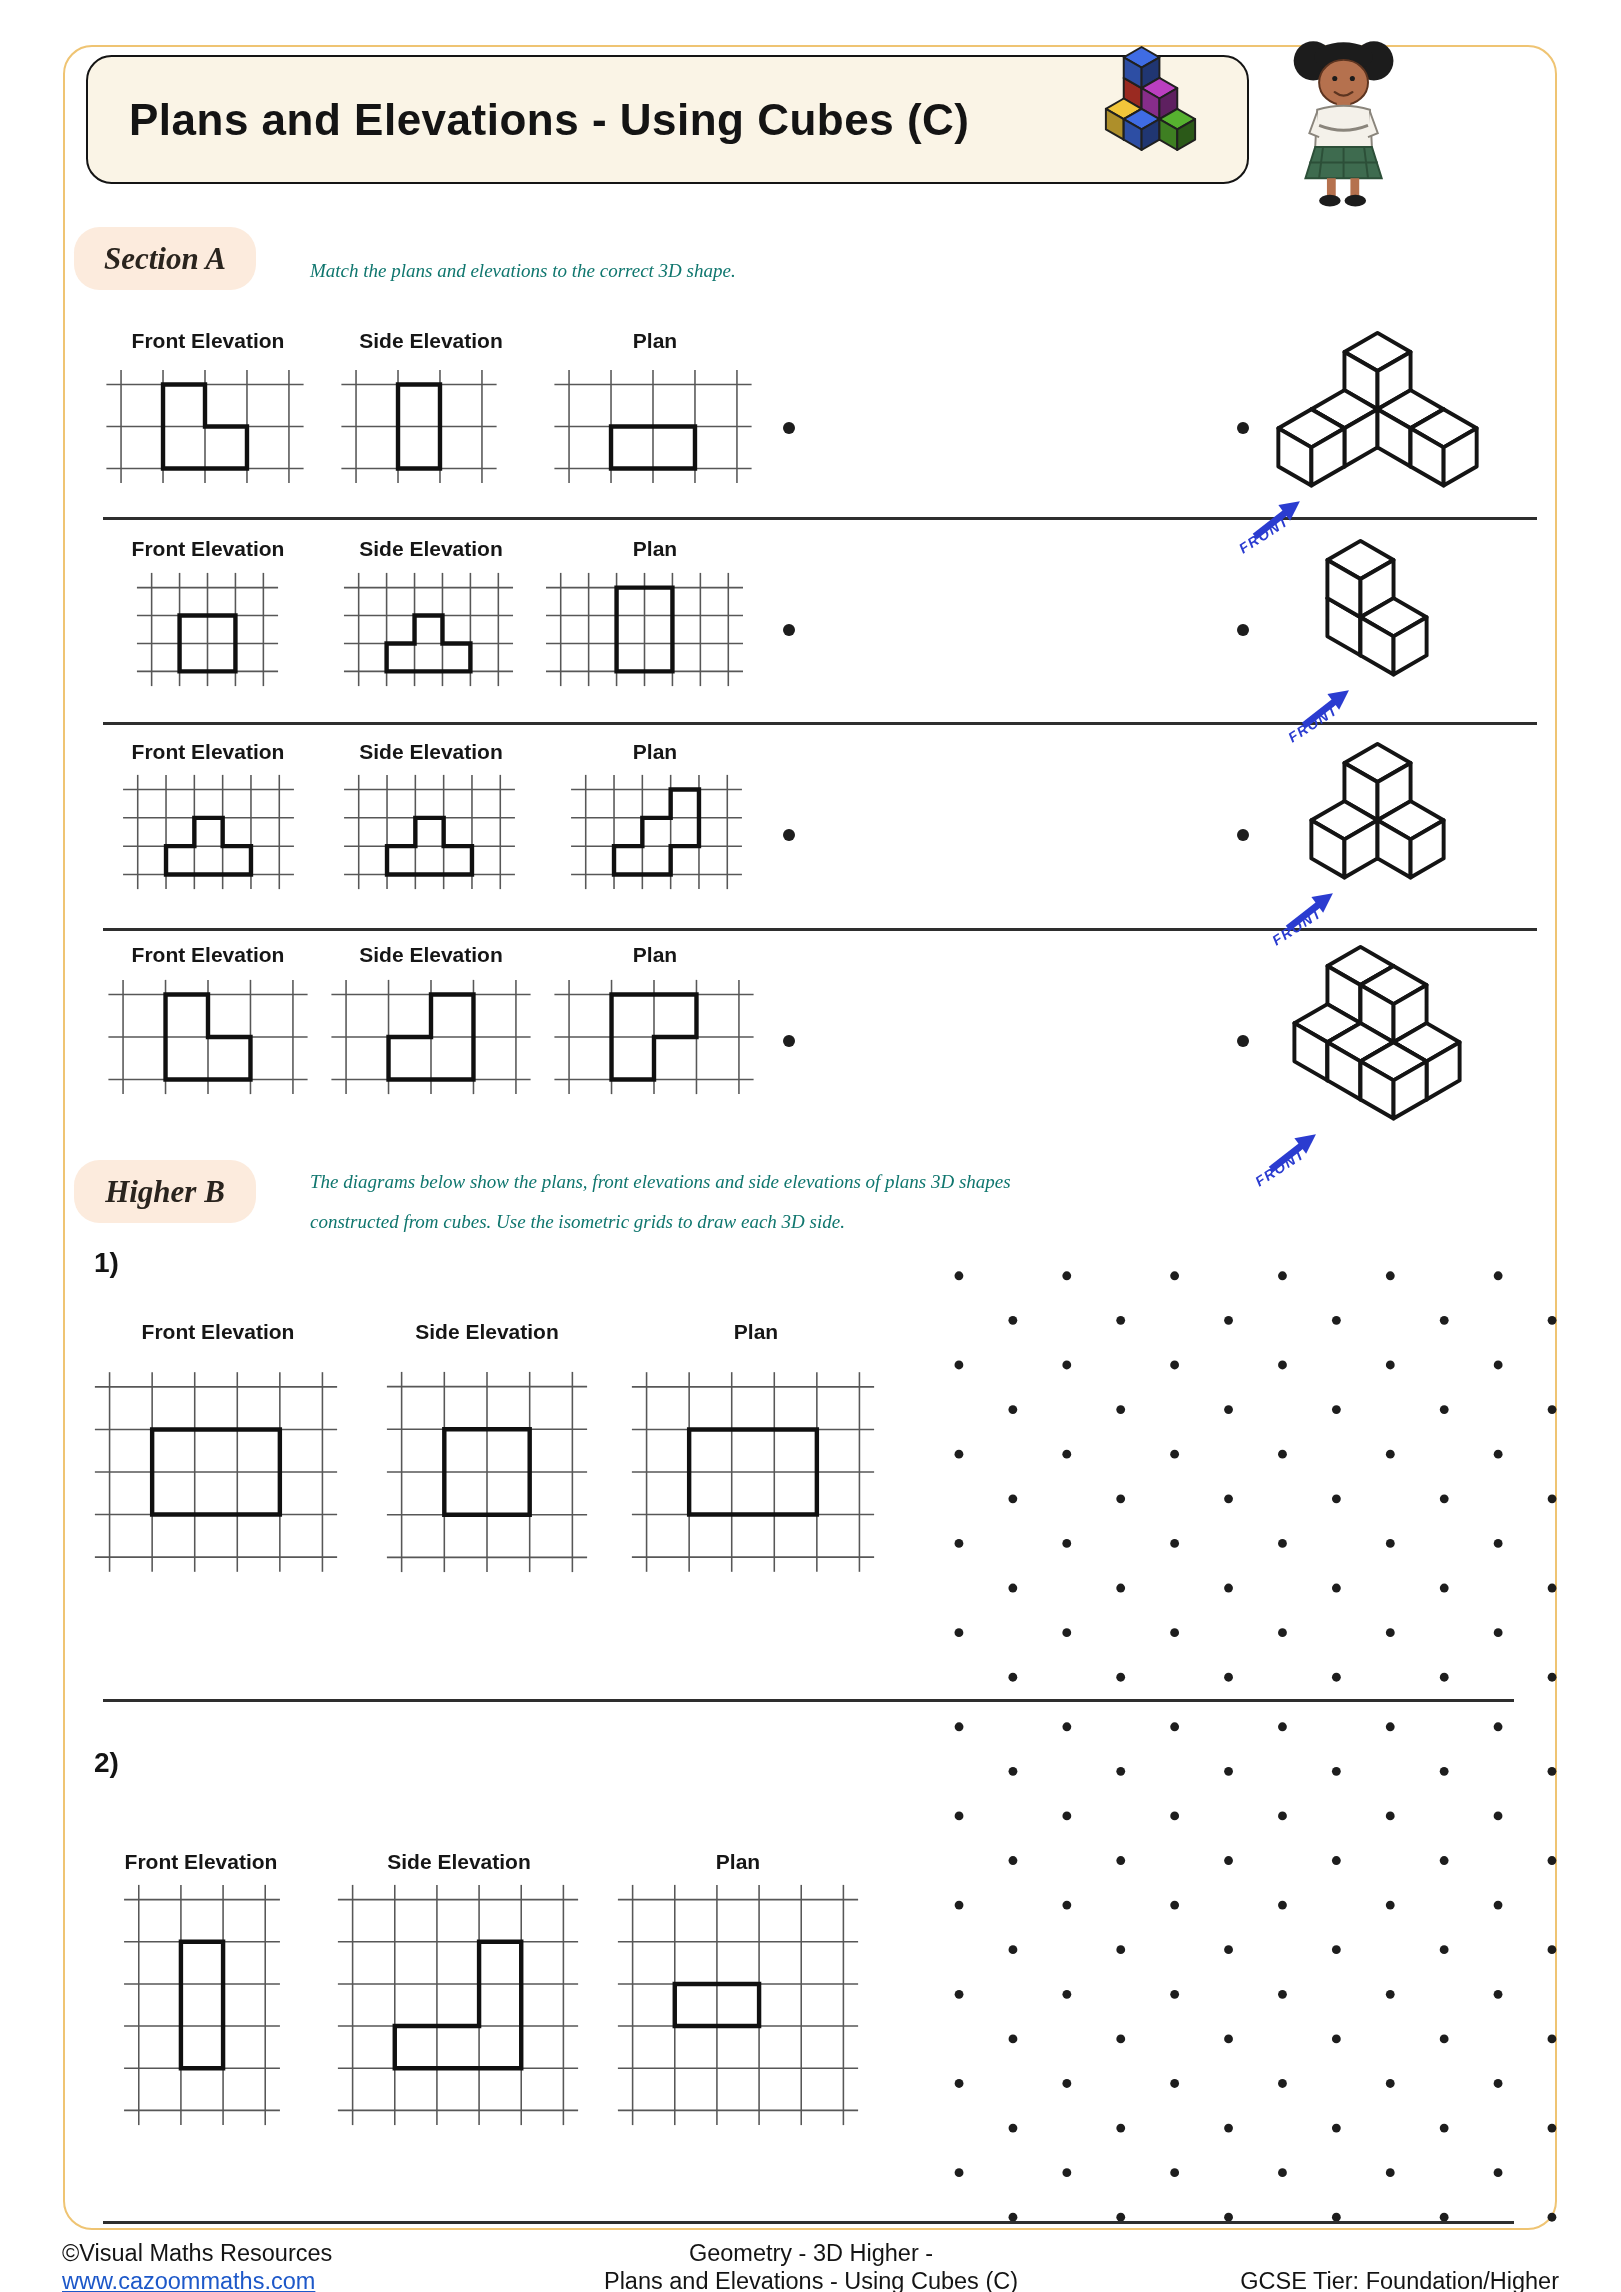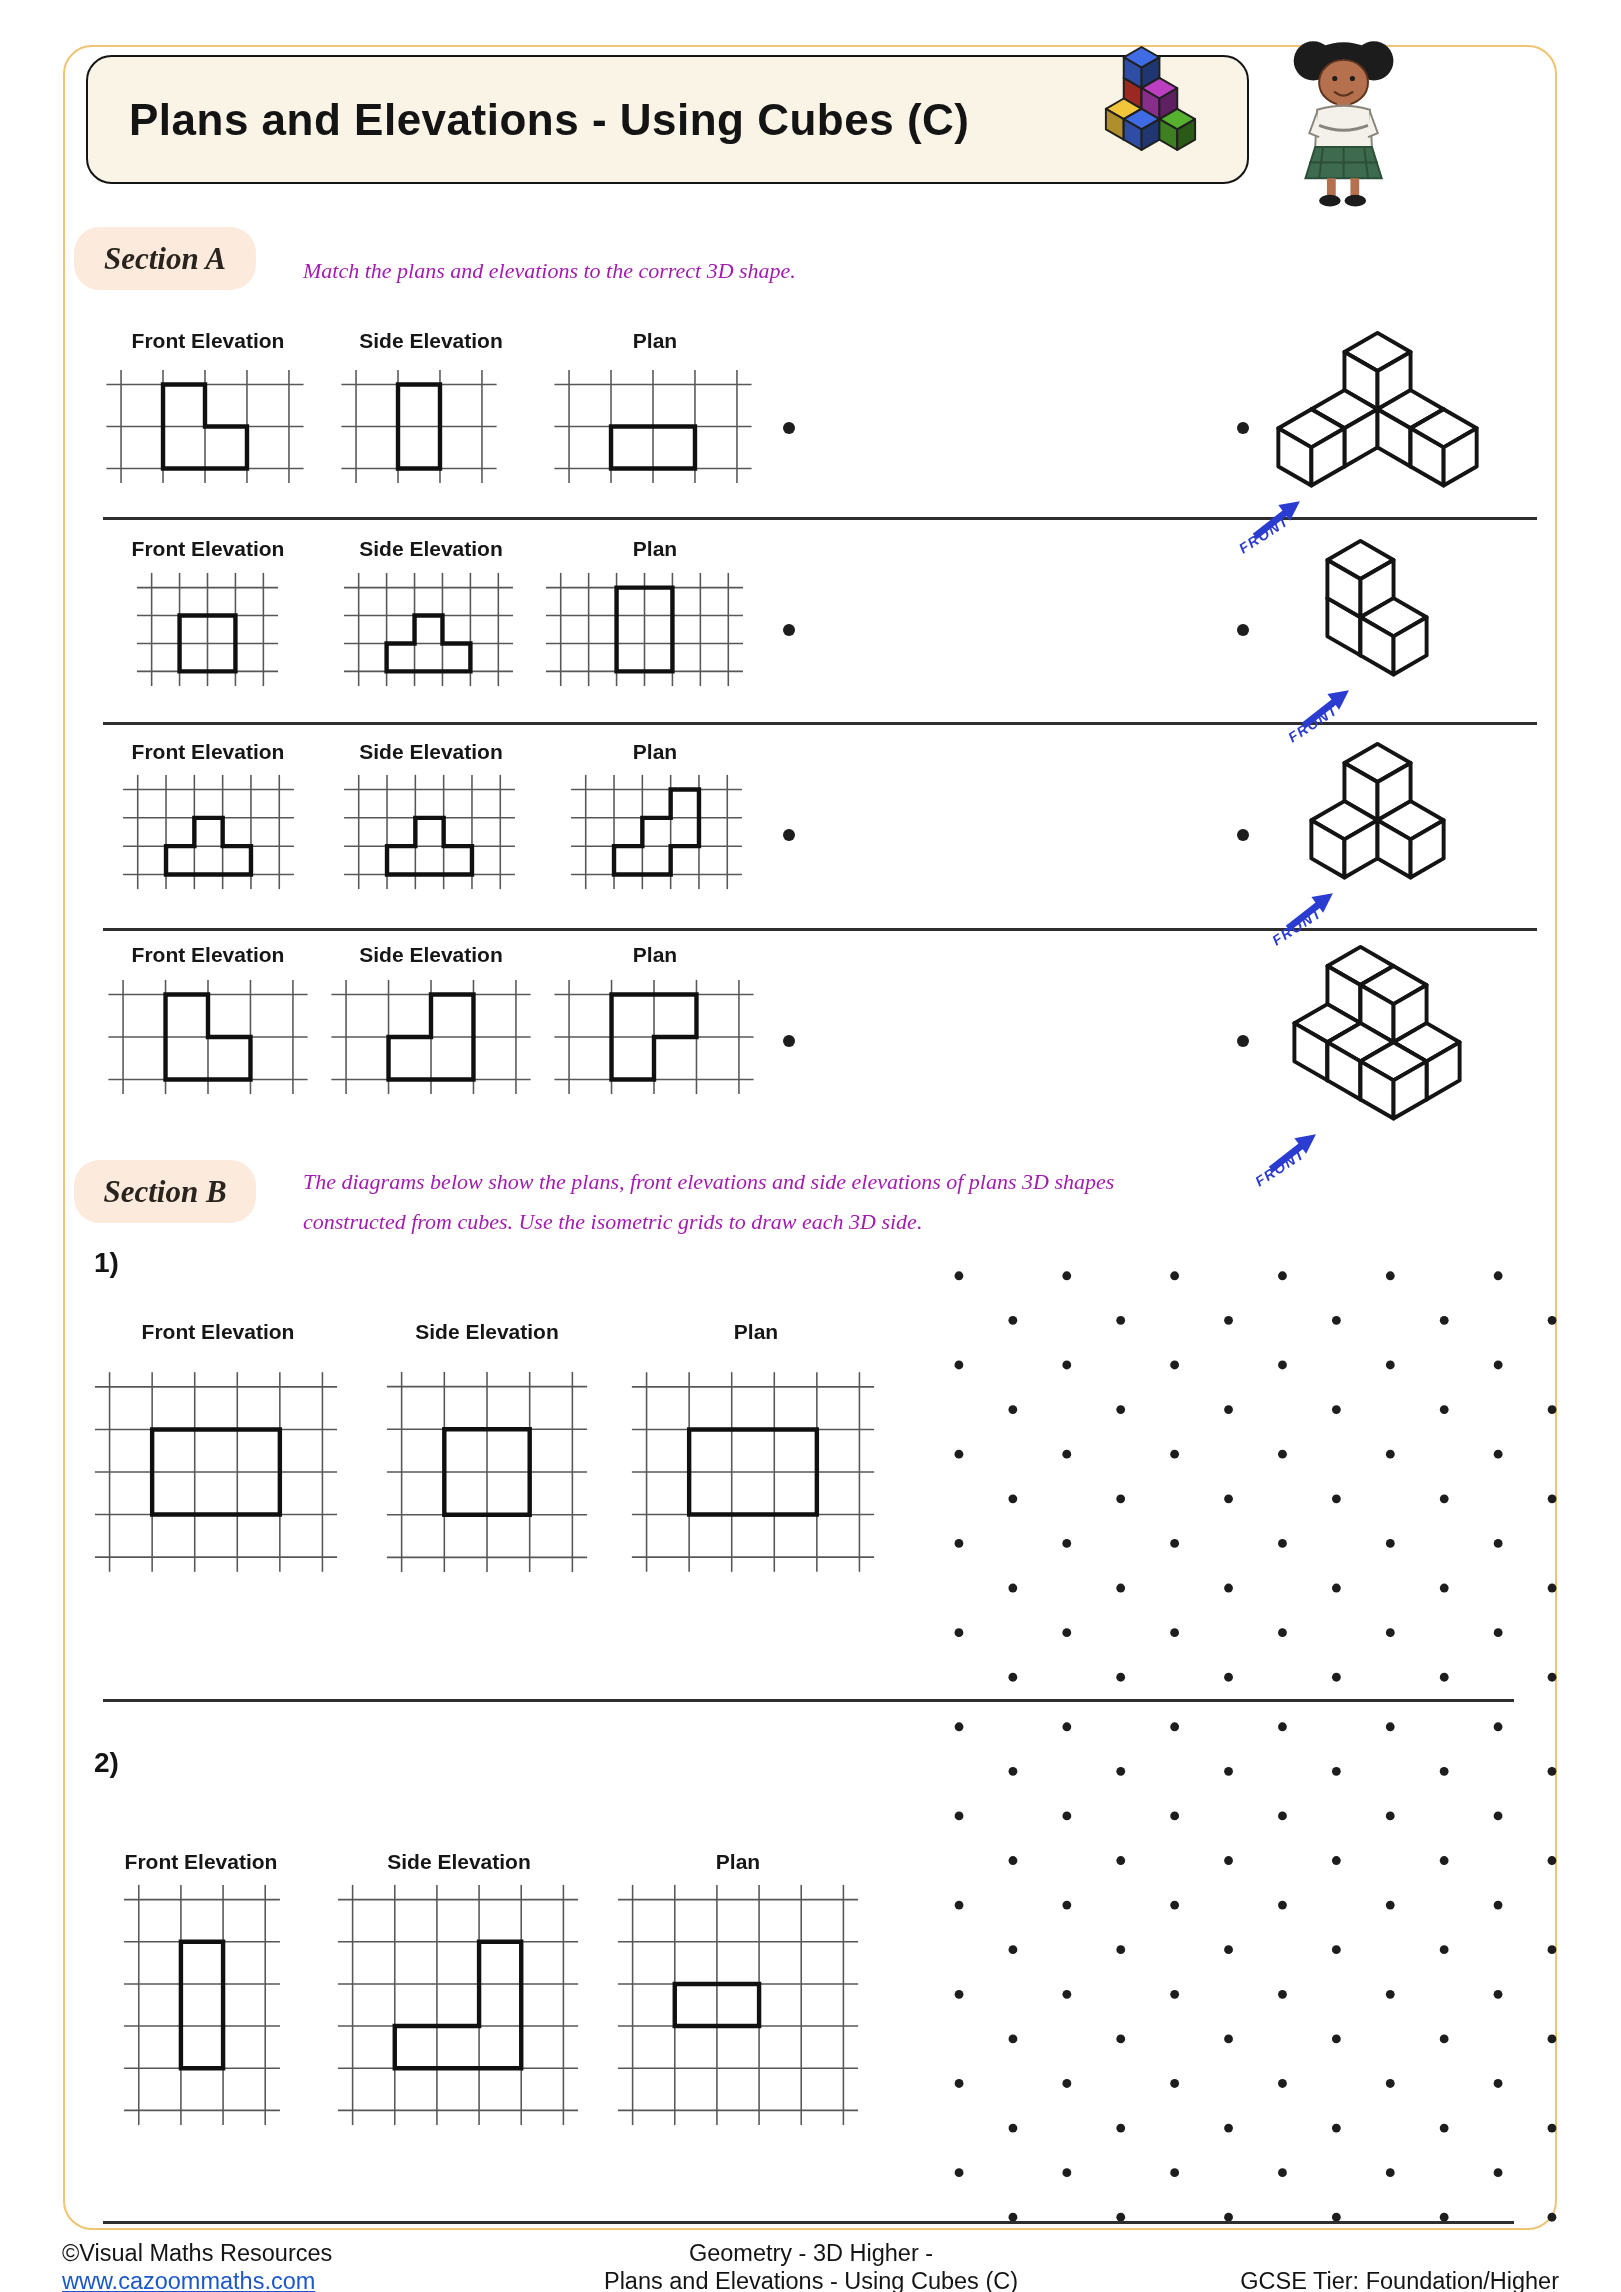--- a/index.html
+++ b/index.html
@@ -9,22 +9,22 @@
         border:2.9px solid #efc473;border-radius:29px;}
   .header-box{position:absolute;left:86px;top:55px;width:1159px;height:125px;
         background:#faf4e6;border:2.9px solid #141414;border-radius:25.5px;
         display:flex;align-items:center;}
   .header-box h1{margin:0 0 0 41px;font-size:44px;font-weight:bold;color:#141414;
         letter-spacing:0.5px;}
   .pill{position:absolute;left:74px;width:182px;height:63px;background:#fcebdd;
         border-radius:25.5px;display:flex;align-items:center;justify-content:center;}
   .pill span{font-family:"Liberation Serif",serif;font-style:italic;font-weight:bold;
         font-size:31px;color:#2a241e;}
-  .instr{position:absolute;left:303px;font-family:"Liberation Serif",serif;
-        font-style:italic;font-size:22px;color:#a21caf;line-height:40px;}
+  .instr{position:absolute;left:310px;font-family:"Liberation Serif",serif;
+        font-style:italic;font-size:19px;color:#0f766e;line-height:40px;}
   .grid-label{position:absolute;transform:translateX(-50%);font-size:21px;
         font-weight:bold;color:#161616;white-space:nowrap;}
   .prob-num{position:absolute;left:94px;font-size:28px;font-weight:bold;color:#141414;}
   .sep{position:absolute;height:2.9px;background:#2e2e2e;}
   .match-dot{position:absolute;width:11.8px;height:11.8px;border-radius:50%;background:#1d1d1d;}
   .abs{position:absolute;}
   .footer-text{position:absolute;font-size:23.5px;color:#141414;line-height:28px;}
   .footer-center{text-align:center;transform:translateX(-50%);}
   .footer-right{text-align:right;}
   a.site-link{color:#1d58c9;text-decoration:underline;font-size:23.5px;}
@@ -339,21 +339,21 @@
         <polygon points="107.54998149518622,123 107.54998149518622,162 141.32497224277932,181.5 141.32497224277932,142.5" fill="#ffffff" stroke="#141414" stroke-width="4" stroke-linejoin="round"></polygon>
         <polygon points="175.09996299037243,123 175.09996299037243,162 141.32497224277932,181.5 141.32497224277932,142.5" fill="#ffffff" stroke="#141414" stroke-width="4" stroke-linejoin="round"></polygon>
         <line x1="16" y1="233.5" x2="52" y2="205.5" stroke="#2b3cd0" stroke-width="7"></line>
         <polygon points="62,197.5 40,201.5 52,217.5" fill="#2b3cd0"></polygon>
         <text x="0" y="0" fill="#2b3cd0" font-size="14.5" font-style="italic" font-weight="bold" letter-spacing="1.5" transform="translate(4 251.5) rotate(-33)">FRONT</text>
       </svg>
       <div class="match-dot" style="left:1237px;top:1035px;"></div>
     </div>
 
   <div class="pill" style="top:1160px;">
-    <span>Section B</span>
+    <span>Higher B</span>
   </div>
   <div class="instr" style="top:1162px;">
     <div>The diagrams below show the plans, front elevations and side elevations of plans 3D shapes</div>
     <div>constructed from cubes. Use the isometric grids to draw each 3D side.</div>
   </div>
   <div id="section-b">
       <div class="prob-num" style="top:1247px;">1)</div>
       <div class="grid-label" style="left:218px;top:1320px;">Front Elevation</div>
       <svg width="252" height="210" style="position:absolute;left:90px;top:1367px;" viewBox="0 0 257.5 214">
         <line x1="20" y1="5" x2="20" y2="209" stroke="#575757" stroke-width="1.6"></line>

